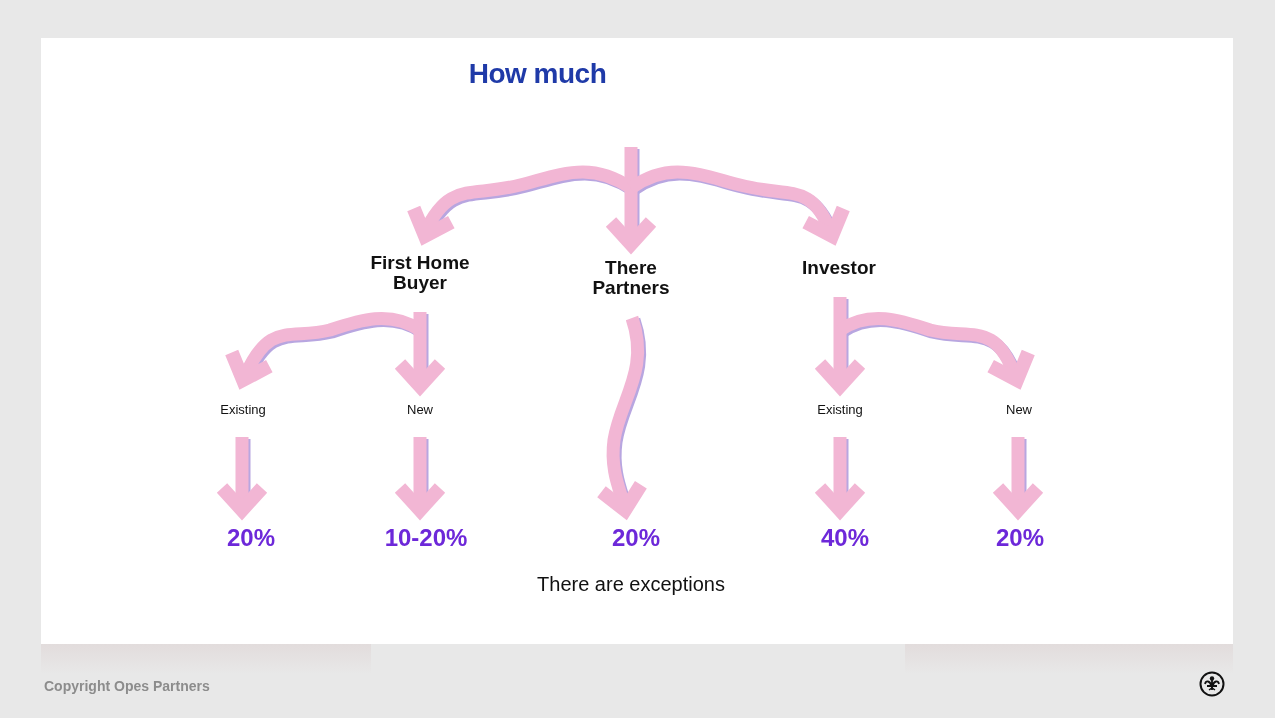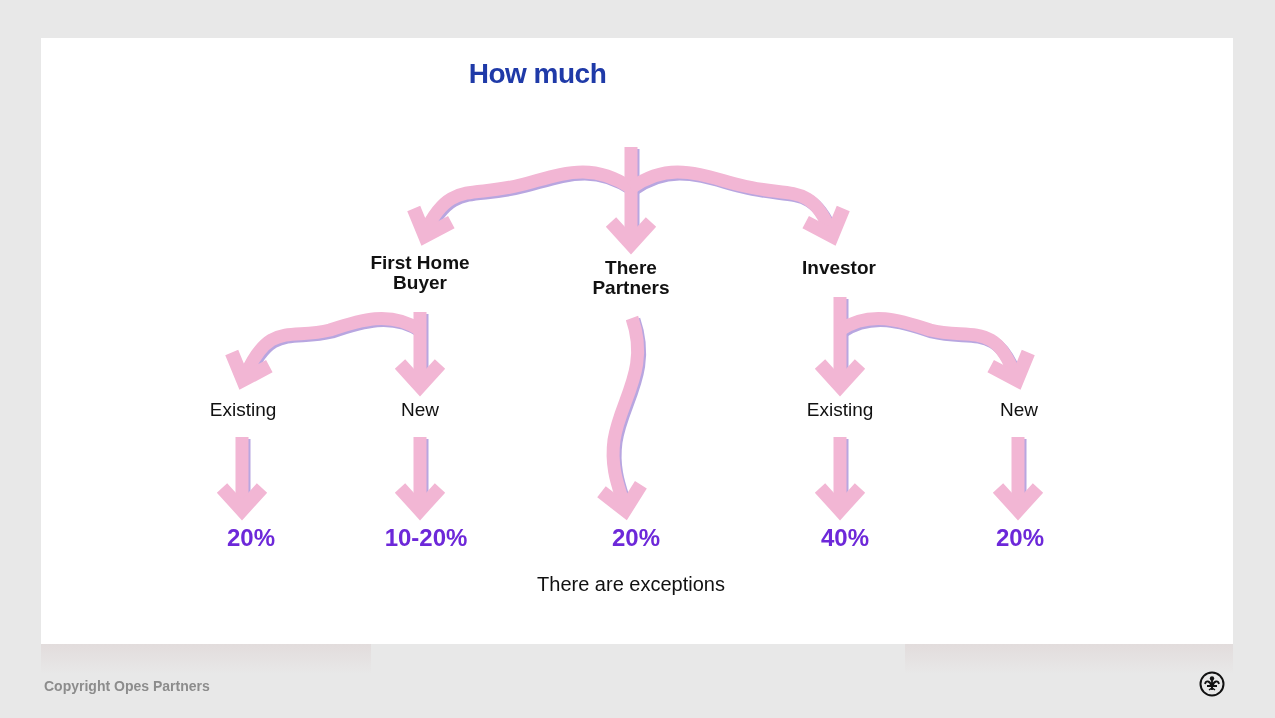--- a/index.html
+++ b/index.html
@@ -1,20 +1,20 @@
 <!DOCTYPE html>
 <html><head>
 <meta charset="utf-8">
 <style>
   html,body{margin:0;padding:0;}
   body{width:1275px;height:718px;background:#e8e8e8;position:relative;overflow:hidden;font-family:"Liberation Sans",sans-serif;}
   .card{position:absolute;left:41px;top:38px;width:1192px;height:606px;background:#ffffff;}
   .shadow-strip{position:absolute;top:644px;height:30px;background:linear-gradient(#e2dcdc,#e8e8e8);}
   .title{position:absolute;left:0;top:60px;width:1075px;text-align:center;color:#1f3aa8;font-weight:bold;font-size:28px;line-height:28px;letter-spacing:-0.5px;}
-  .lbl{position:absolute;text-align:center;color:#111;font-size:19px;line-height:20px;transform:translateX(-50%);white-space:nowrap;}
+  .lbl{position:absolute;text-align:center;color:#111;font-size:13px;line-height:20px;transform:translateX(-50%);white-space:nowrap;}
   .lbl.b{font-weight:bold;font-size:19px;}
   .pct{position:absolute;text-align:center;color:#6d28d9;font-weight:bold;font-size:24px;line-height:24px;transform:translateX(-50%);white-space:nowrap;}
   .note{position:absolute;left:0;top:574px;width:1262px;text-align:center;color:#111;font-size:20px;line-height:21px;}
   .copyright{position:absolute;left:44px;top:678px;color:#8c8c8c;font-size:14px;font-weight:bold;}
   .logo{position:absolute;left:1199px;top:671px;width:26px;height:26px;}
   svg.arrows{position:absolute;left:0;top:0;}
 </style>
 </head>
 <body>
 

